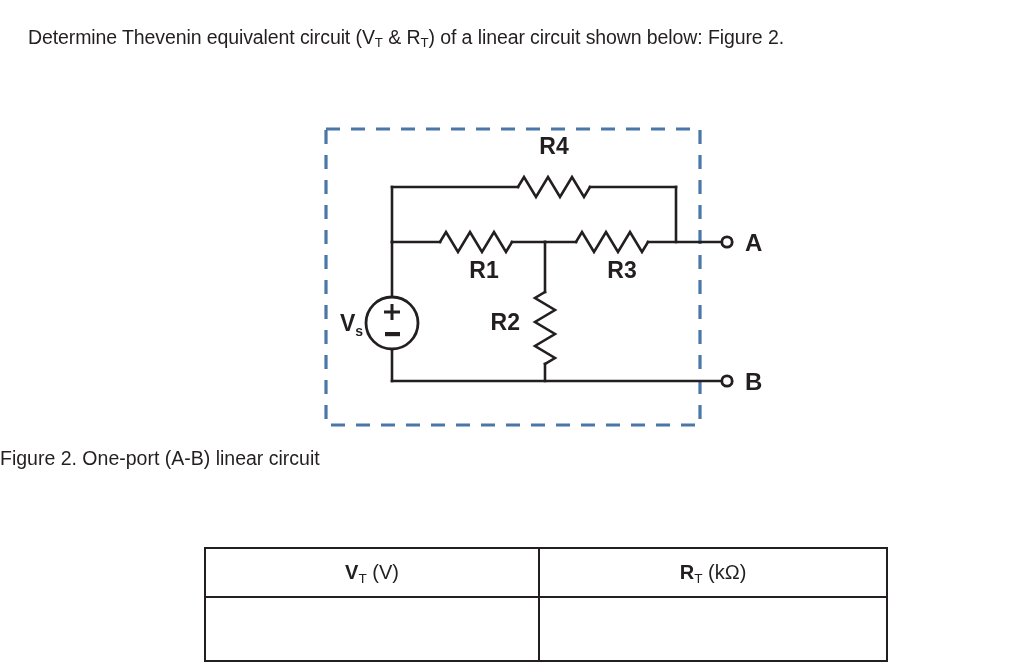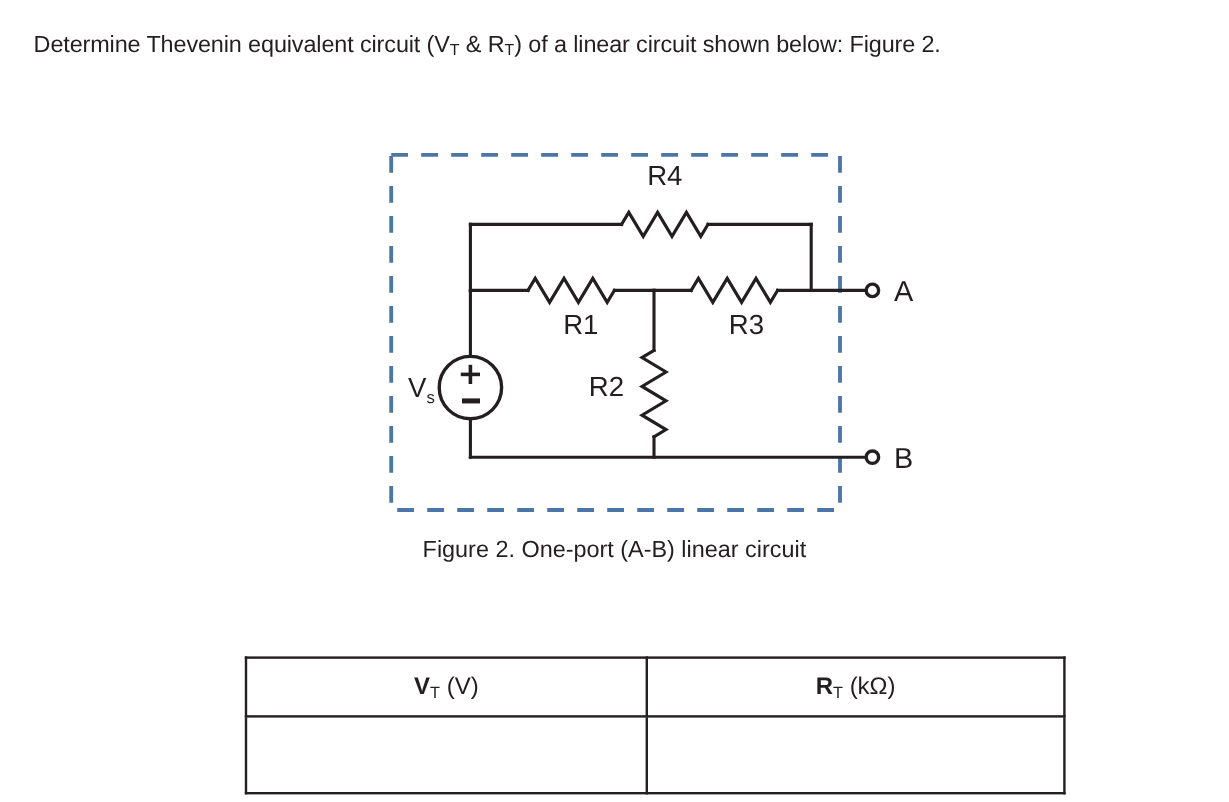--- a/index.html
+++ b/index.html
@@ -36,29 +36,30 @@
     letter-spacing: 0;
   }
 
   
   #figure-area {
     position: absolute;
     left: 0;
     top: 120px;
     width: 944px;
     height: 310px;
+    font-weight: bold;
   }
   #circuit-svg { display: block; }
 
   #figure-caption {
     position: absolute;
     left: 0;
     top: 447px;
     width: 1024px;
-    text-align: center;
+    text-align: left;
     font-size: 19.5px;
     color: #231f20;
   }
 
   
   #answer-table {
     position: absolute;
     left: 204px;
     top: 547px;
     width: 682px;

